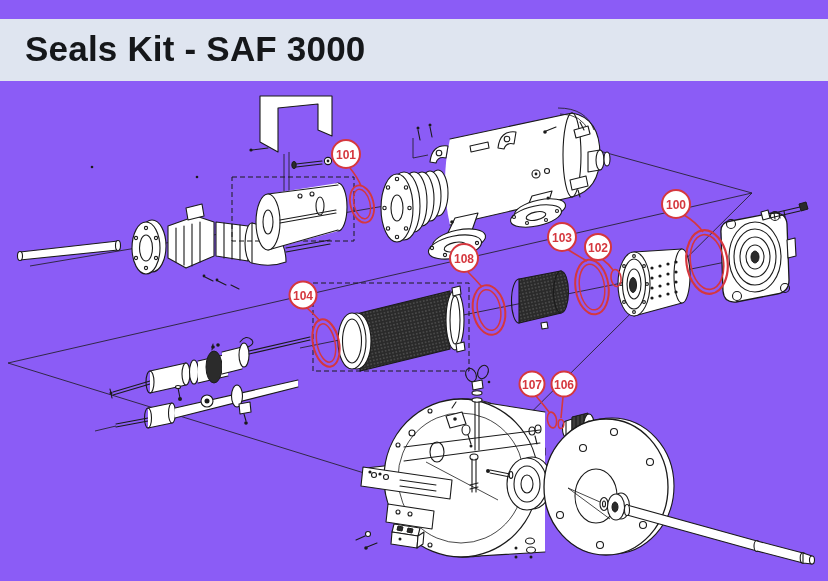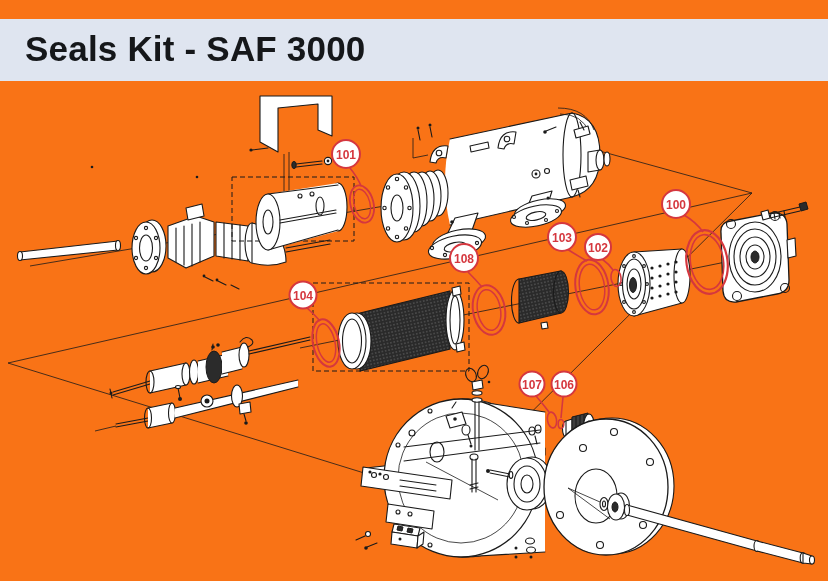--- a/index.html
+++ b/index.html
@@ -1,16 +1,16 @@
 <!DOCTYPE html>
 <html><head>
 <meta charset="utf-8">
 <style>
   html,body{margin:0;padding:0;background:#fff;}
-  #page{position:relative;width:828px;height:581px;background:#f97316;overflow:hidden;
+  #page{position:relative;width:828px;height:581px;background:#8b5cf6;overflow:hidden;
         font-family:"Liberation Sans",sans-serif;border-bottom:1px solid #e3e3e3;}
   #header-band{position:absolute;left:0;top:19px;width:828px;height:62px;background:#dfe5f0;}
   #page-title{position:absolute;left:25px;top:19px;height:62px;line-height:60px;
               font-size:35px;font-weight:700;color:#15171a;letter-spacing:0.2px;}
   #diagram-svg{position:absolute;left:0;top:0;}
   .ln{stroke:#1a1a1a;fill:none;stroke-width:1.1;stroke-linecap:round;stroke-linejoin:round;}
   .lnf{stroke:#1a1a1a;fill:#ffffff;stroke-width:1.1;stroke-linejoin:round;}
   .sil{fill:#ffffff;stroke:none;}
   .thin{stroke:#1a1a1a;fill:none;stroke-width:0.8;}
   .dash{stroke:#1a1a1a;fill:none;stroke-width:1;stroke-dasharray:5 3;}

